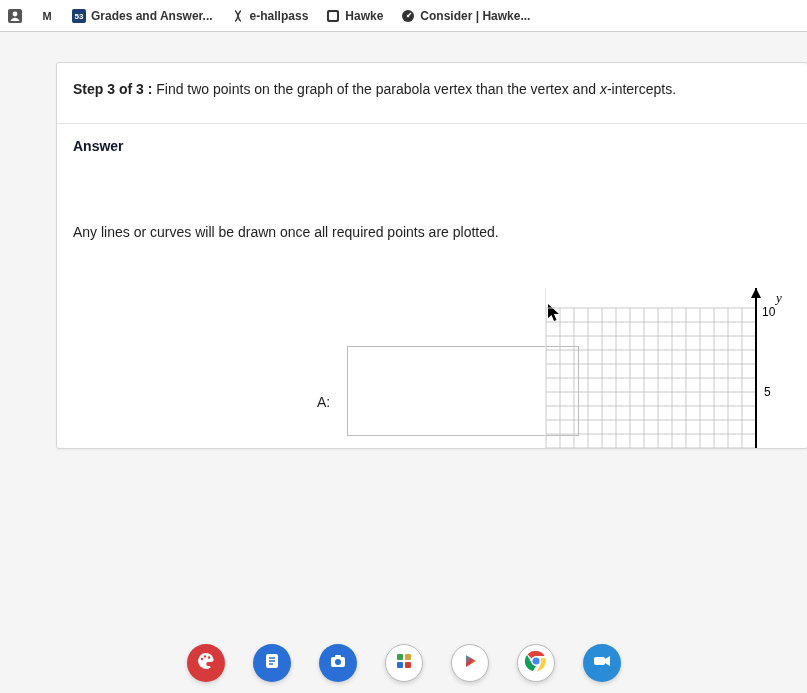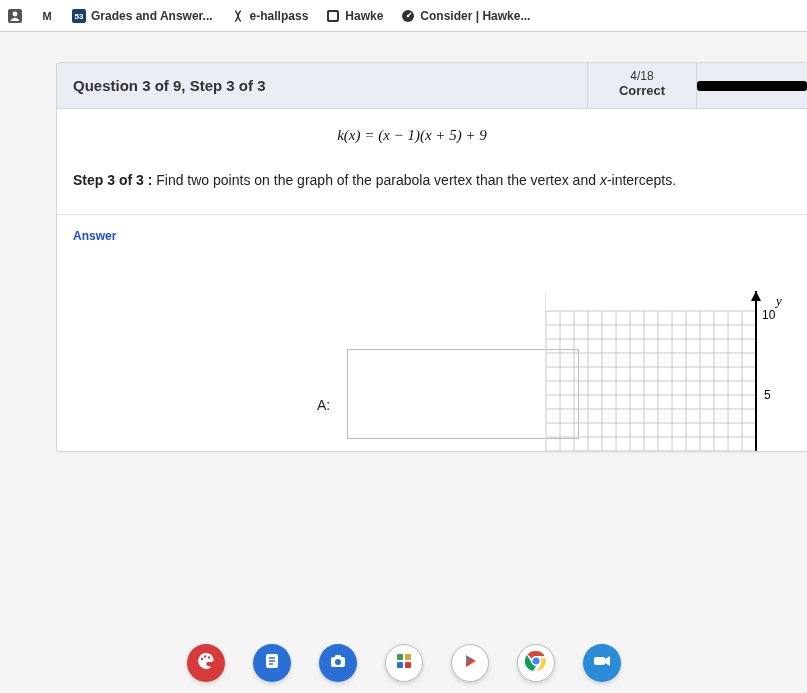--- a/index.html
+++ b/index.html
@@ -61,21 +61,21 @@
     .qc-score .lbl { display:block; font-weight:700; font-size:13px; }
     .qc-bar { width: 110px; display:flex; align-items:center; }
     .qc-bar-inner { background:#000; height:10px; width:100%; border-radius:3px; }
     .qc-body { padding: 18px 16px 8px; color:#222; }
     .prompt-intro { font-size:14px; margin-bottom: 30px; color:#222; }
     .formula { text-align:center; font-size:15px; font-style: italic; font-family: Georgia, 'Times New Roman', serif; color:#111; margin-bottom: 28px; padding-right: 40px;}
     .step-line { font-size:14px; color:#222; }
     .step-line b { font-weight:700; }
     .step-line .xvar { font-style:italic; }
     .qc-divider { border-top:1px solid #e3e3e3; margin-top:18px; }
-    .answer-head { padding: 14px 16px 0; font-weight:700; font-size:12px; color:#1d4ed8; }
+    .answer-head { padding: 14px 16px 0; font-weight:700; font-size:14px; color:#0f172a; }
     .helper { padding: 0 16px; margin-top: 70px; font-size:14px; color:#222; }
     .lower-zone { position:relative; height: 200px; margin-top: 8px; }
     .input-box {
       position:absolute; left:290px; top:98px; width:232px; height:90px;
       border:1px solid #bbb; background:#fff;
     }
     .input-label { position:absolute; left:260px; top:146px; font-size:14px; color:#222; }
     .graph {
       position:absolute; right:0; top:40px; width:262px; height:160px;
       border-left:1px solid #e5e5e5;
@@ -154,45 +154,35 @@
           <path d="M7 7 L10 4" stroke="#fff" stroke-width="1.2"></path>
           <circle cx="7" cy="7" r="1.2" fill="#fff"></circle>
         </svg>
     </span>
     <span>Consider | Hawke...</span>
   </div>
 </div>
 
 <div class="content-area">
   <div class="question-card">
-    <div class="qc-header">
-      <div class="qc-title">Question 3 of 9, Step 3 of 3</div>
-      <div class="qc-score">
-        <span class="num">4/18</span>
-        <span class="lbl">Correct</span>
-      </div>
-      <div class="qc-bar">
-        <div class="qc-bar-inner"></div>
-      </div>
-    </div>
 
     <div class="qc-body" style="position:relative;">
-      <div class="formula">k(x) = (x − 1)(x + 5) + 9</div>
       <div class="step-line">
         <b>Step 3 of 3 :</b><span> Find two points on the graph of the parabola vertex than the vertex and </span><span class="xvar">x</span><span>-intercepts.</span>
       </div>
       <span class="cursor-ptr">
         <svg width="16" height="20" viewBox="0 0 16 20">
             <path d="M1 1 L1 15 L4.5 12 L7 18 L9.5 17 L7 11 L12 11 Z" fill="#000"></path>
           </svg>
       </span>
     </div>
 
     <div class="qc-divider"></div>
     <div class="answer-head">Answer</div>
+    <div class="helper">Any lines or curves will be drawn once all required points are plotted.</div>
 
     <div class="lower-zone">
       <div class="input-label">A:</div>
       <div class="input-box"></div>
 
       <div class="graph">
         <svg width="262" height="160" viewBox="0 0 262 160">
 
           <g stroke="#c8c8c8" stroke-width="1">
             <line x1="0" y1="20" x2="210" y2="20"></line>

